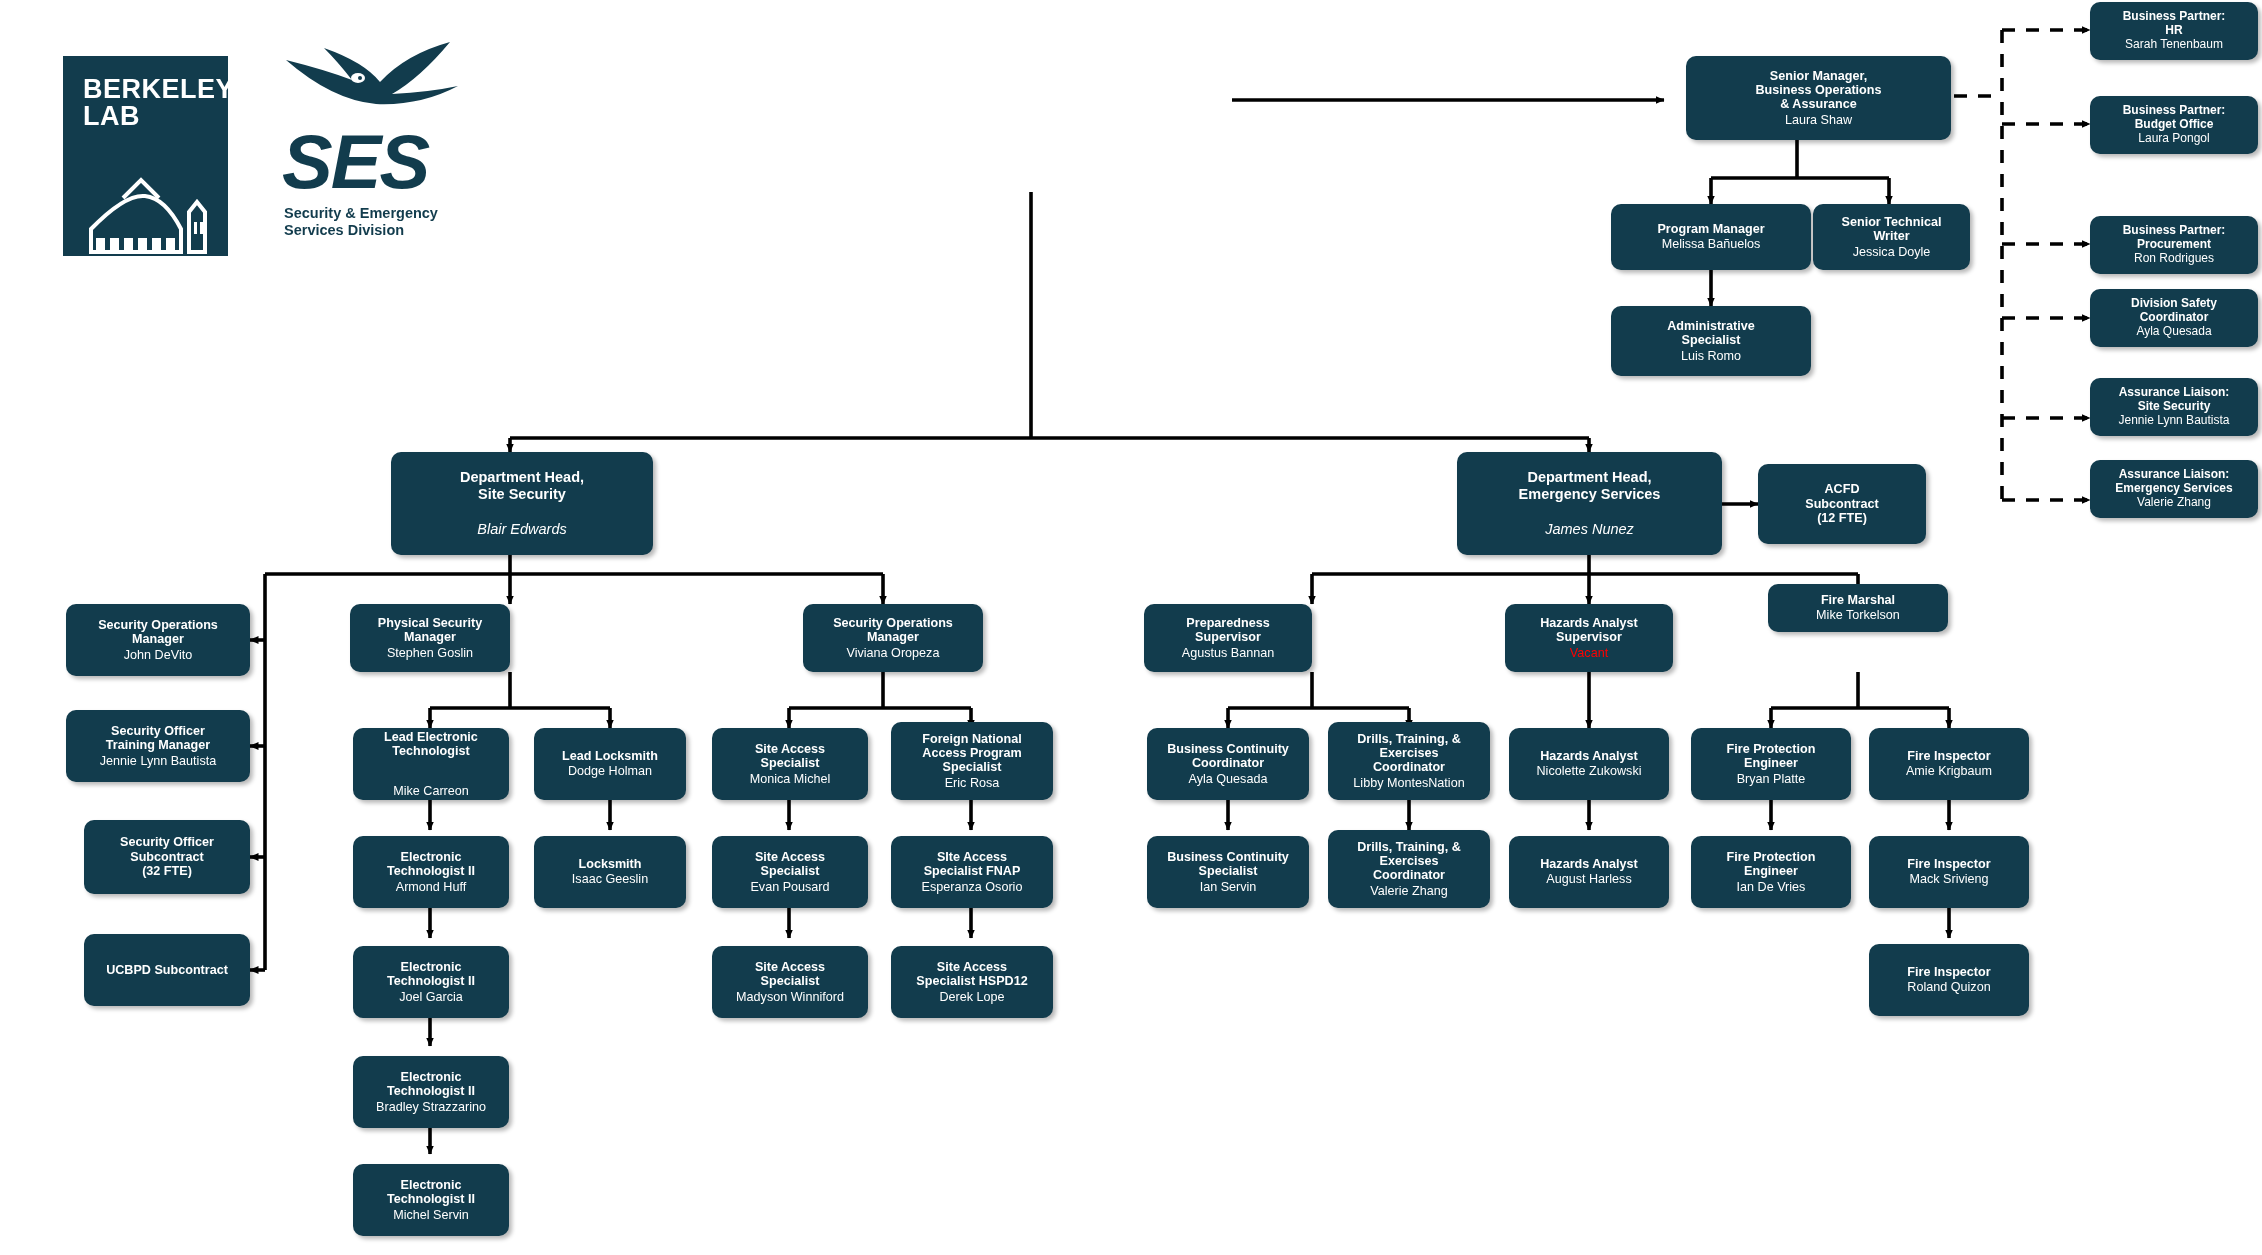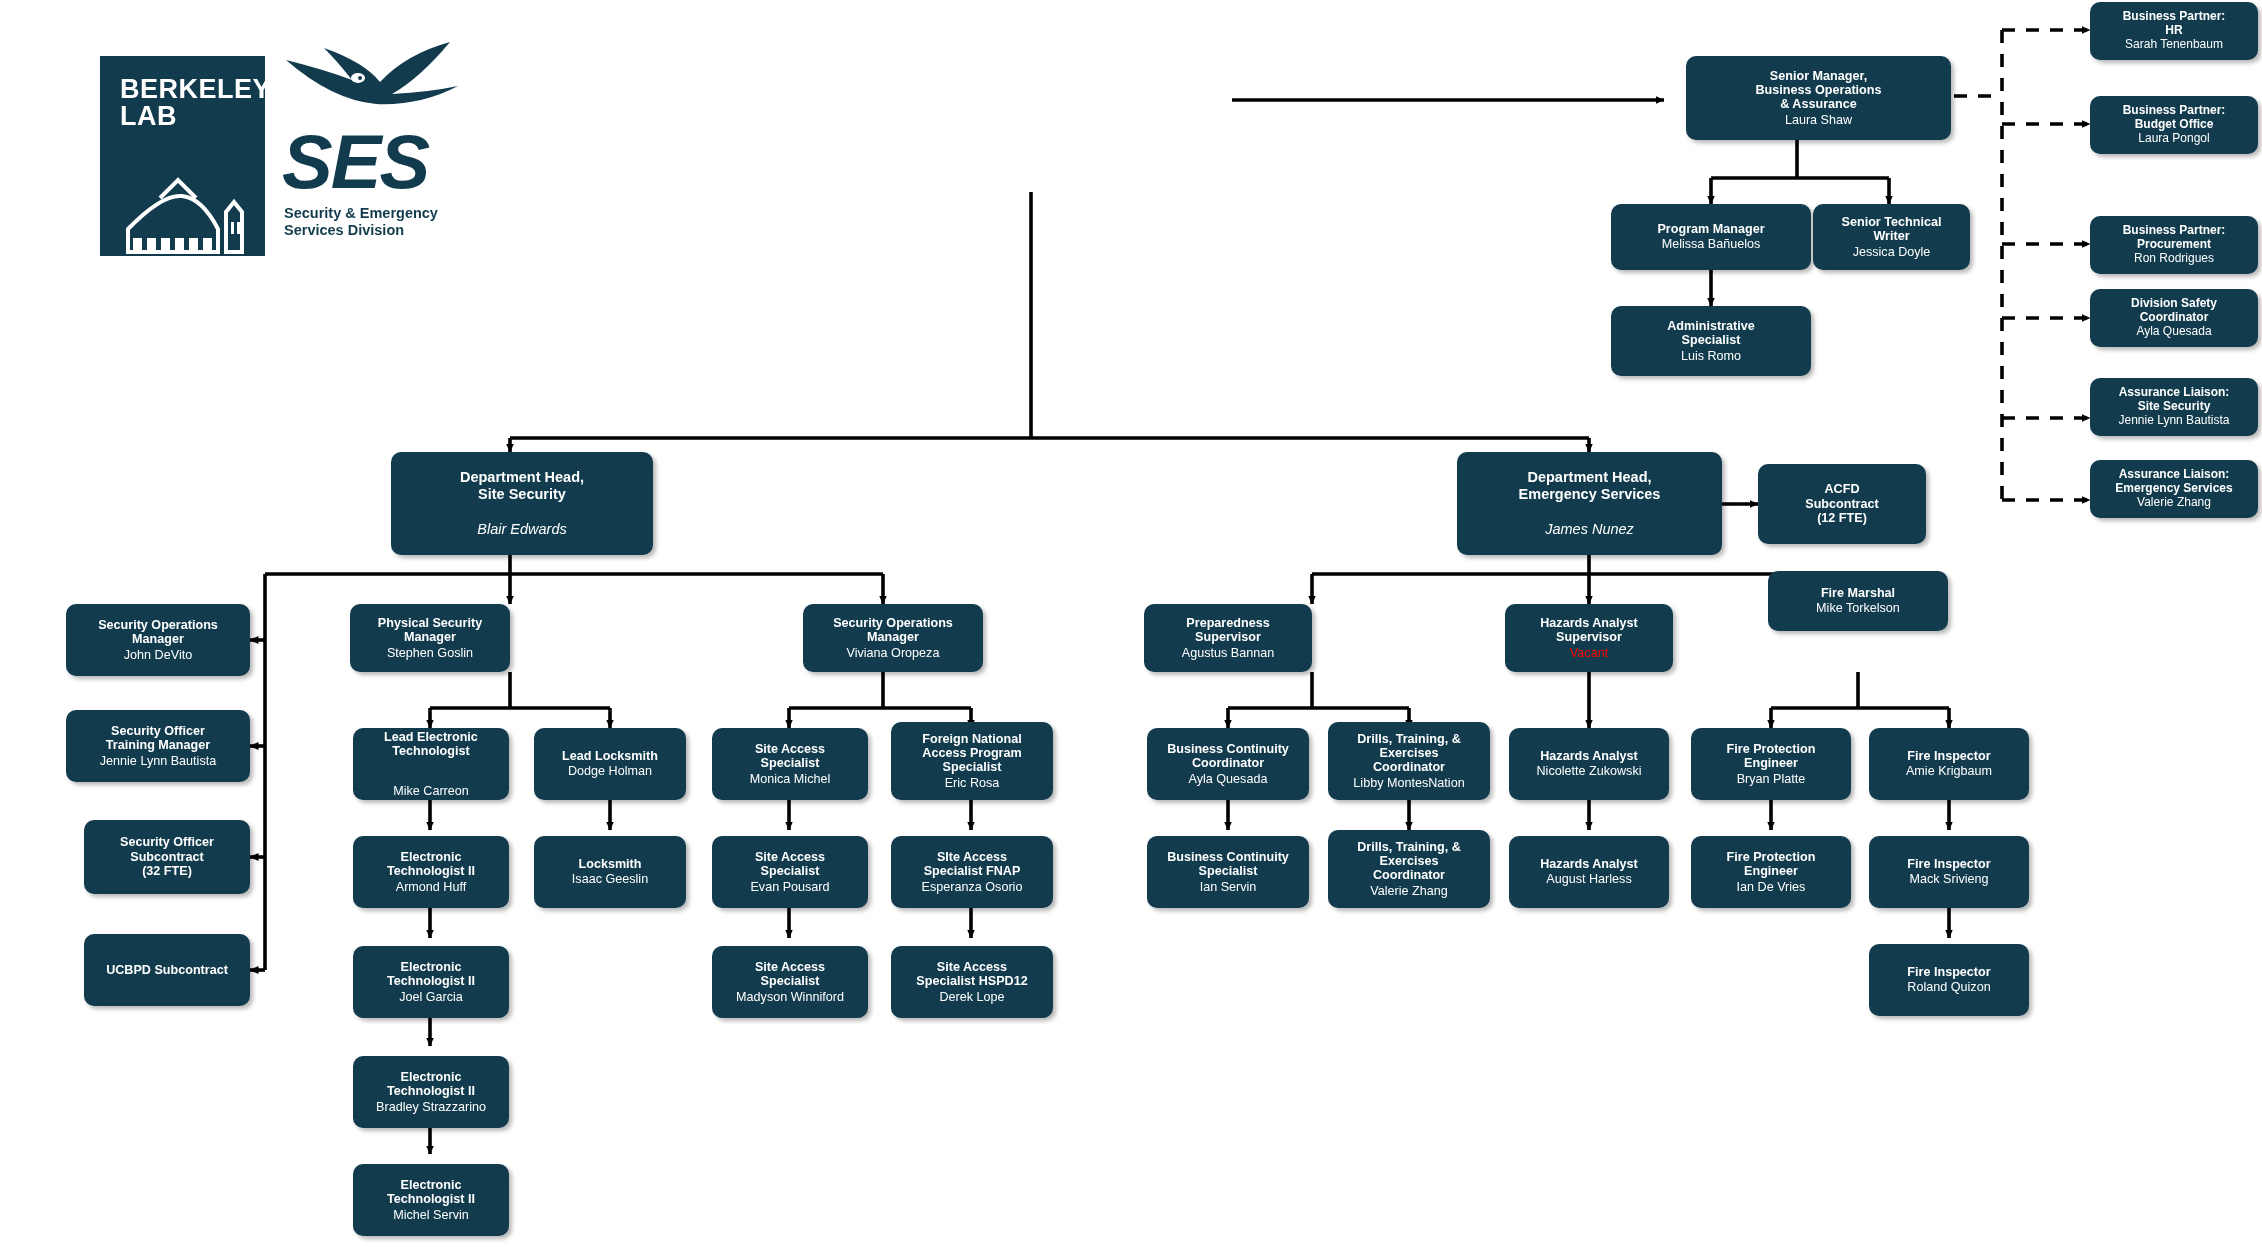--- a/index.html
+++ b/index.html
@@ -1,21 +1,21 @@
 <!DOCTYPE html>
 <html><head>
 <meta charset="utf-8">
 <style>
   html,body{margin:0;padding:0;background:#ffffff;}
   body{font-family:"Liberation Sans", sans-serif;}
   #stage{position:relative;width:2262px;height:1255px;background:#ffffff;overflow:hidden;}
 
   
   #logo-area{position:absolute;left:0;top:0;width:520px;height:300px;}
-  .bl-mark{position:absolute;left:63px;top:56px;width:165px;height:200px;background:#123C4D;margin-left:37px;}
+  .bl-mark{position:absolute;left:63px;top:56px;width:165px;height:200px;background:#123C4D;}
   .bl-word{position:absolute;left:20px;top:20px;color:#fff;font-weight:bold;font-size:27px;line-height:27px;letter-spacing:.5px;}
   .bl-word span{display:block;}
   .bl-gfx{position:absolute;left:0;bottom:0;width:165px;height:90px;}
   .ses-wrap{position:absolute;left:280px;top:40px;width:200px;height:230px;}
   .ses-bird{position:absolute;left:0;top:0;}
   .ses-letters{position:absolute;left:2px;top:84px;color:#123C4D;font-weight:bold;font-style:italic;font-size:76px;line-height:76px;letter-spacing:-2px;}
   .ses-sub{position:absolute;left:4px;top:165px;color:#123C4D;font-weight:bold;font-size:14.5px;line-height:17px;width:210px;}
 
   
   #wires{position:absolute;left:0;top:0;width:2262px;height:1255px;pointer-events:none;}
@@ -311,21 +311,21 @@
   </div>
 
   <div class="node tier-std" style="left:1228px;top:604px;width:168px;height:68px;transform:translateX(-84px);">
     <div class="t">Preparedness<br>Supervisor</div>
     <div class="n">Agustus Bannan</div>
   </div>
   <div class="node tier-std" style="left:1505px;top:604px;width:168px;height:68px;">
     <div class="t">Hazards Analyst<br>Supervisor</div>
     <div class="n vacant">Vacant</div>
   </div>
-  <div class="node tier-std" style="left:1768px;top:571px;width:180px;height:60px;">
+  <div class="node tier-std" style="left:1768px;top:584px;width:180px;height:48px;">
     <div class="t">Fire Marshal</div>
     <div class="n">Mike Torkelson</div>
   </div>
 
   <div class="node tier-std" style="left:1147px;top:728px;width:162px;height:72px;">
     <div class="t">Business Continuity<br>Coordinator</div>
     <div class="n">Ayla Quesada</div>
   </div>
   <div class="node tier-std" style="left:1328px;top:722px;width:162px;height:78px;">
     <div class="t">Drills, Training, &amp;<br>Exercises<br>Coordinator</div>

